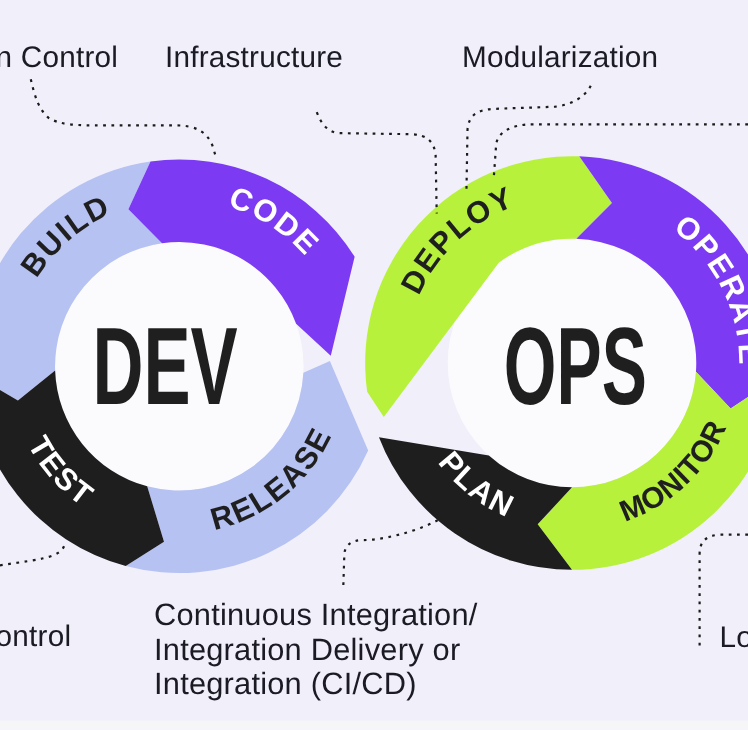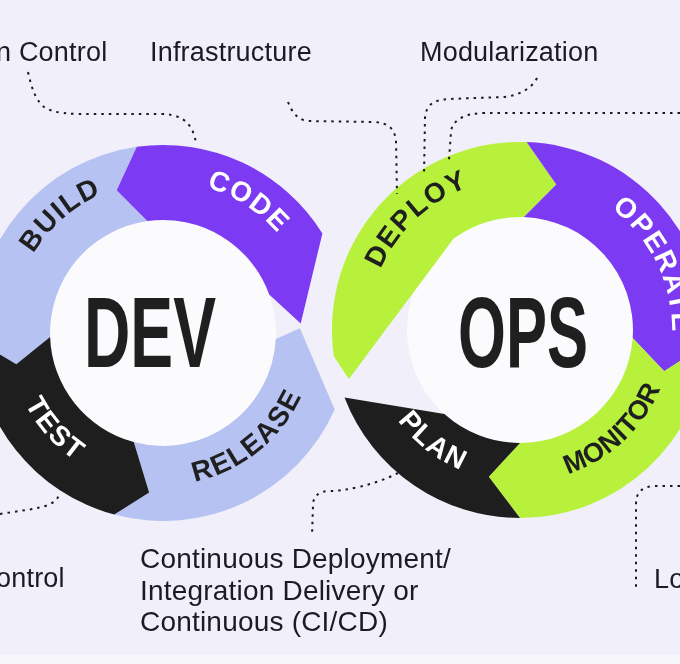--- a/index.html
+++ b/index.html
@@ -97,21 +97,21 @@
 
   <div class="note center" style="left:150px;top:36px;width:275px;">
     <div>Infrastructure</div>
   </div>
 
   <div class="note center" style="left:420px;top:36px;width:240px;">Modularization</div>
 
   <div class="note" style="left:-4px;top:562px;">ontrol</div>
 
   <div class="note center" style="left:140px;top:543px;width:360px;font-size:28px;line-height:31.5px;">
-    <div>Continuous Deployment/</div>
+    <div>Continuous Integration/</div>
     <div>Integration Delivery or</div>
-    <div>Continuous (CI/CD)</div>
+    <div>Integration (CI/CD)</div>
   </div>
 
   <div class="note" style="left:654px;top:563px;">Lo</div>
 
   <div class="bottom-strip"></div>
 </div>
 
 </body></html>

